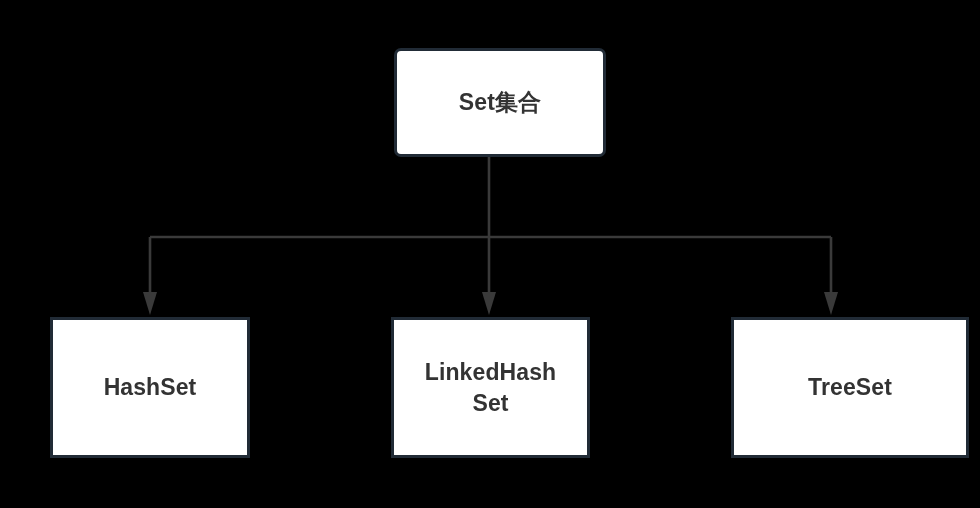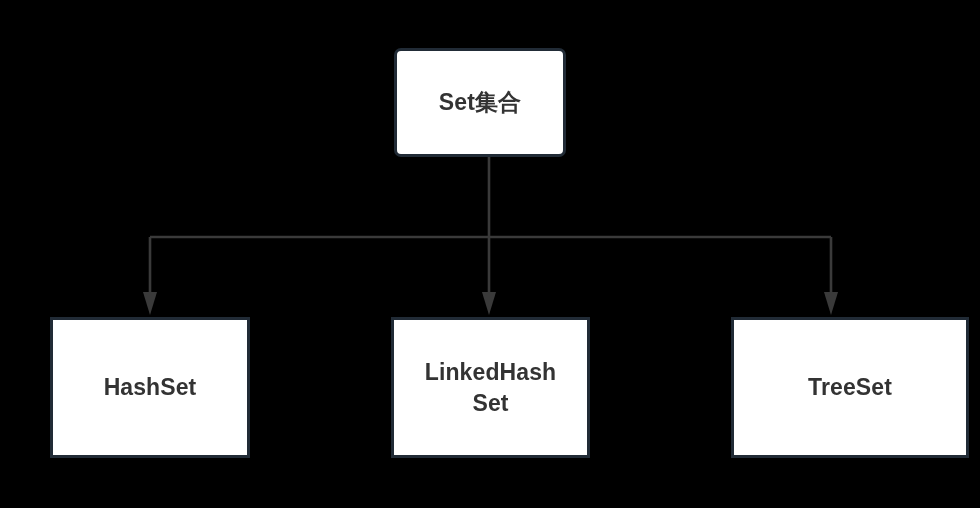--- a/index.html
+++ b/index.html
@@ -32,21 +32,21 @@
     border: 3px solid #212b36;
     display: flex;
     align-items: center;
     justify-content: center;
     text-align: center;
     z-index: 2;
   }
   .node-root {
     left: 394px;
     top: 48px;
-    width: 172px;
+    width: 212px;
     height: 109px;
     border-radius: 7px;
   }
   .node-leaf {
     top: 317px;
     width: 200px;
     height: 141px;
     border-radius: 0;
   }
   .leaf-1 { left: 50px; }

